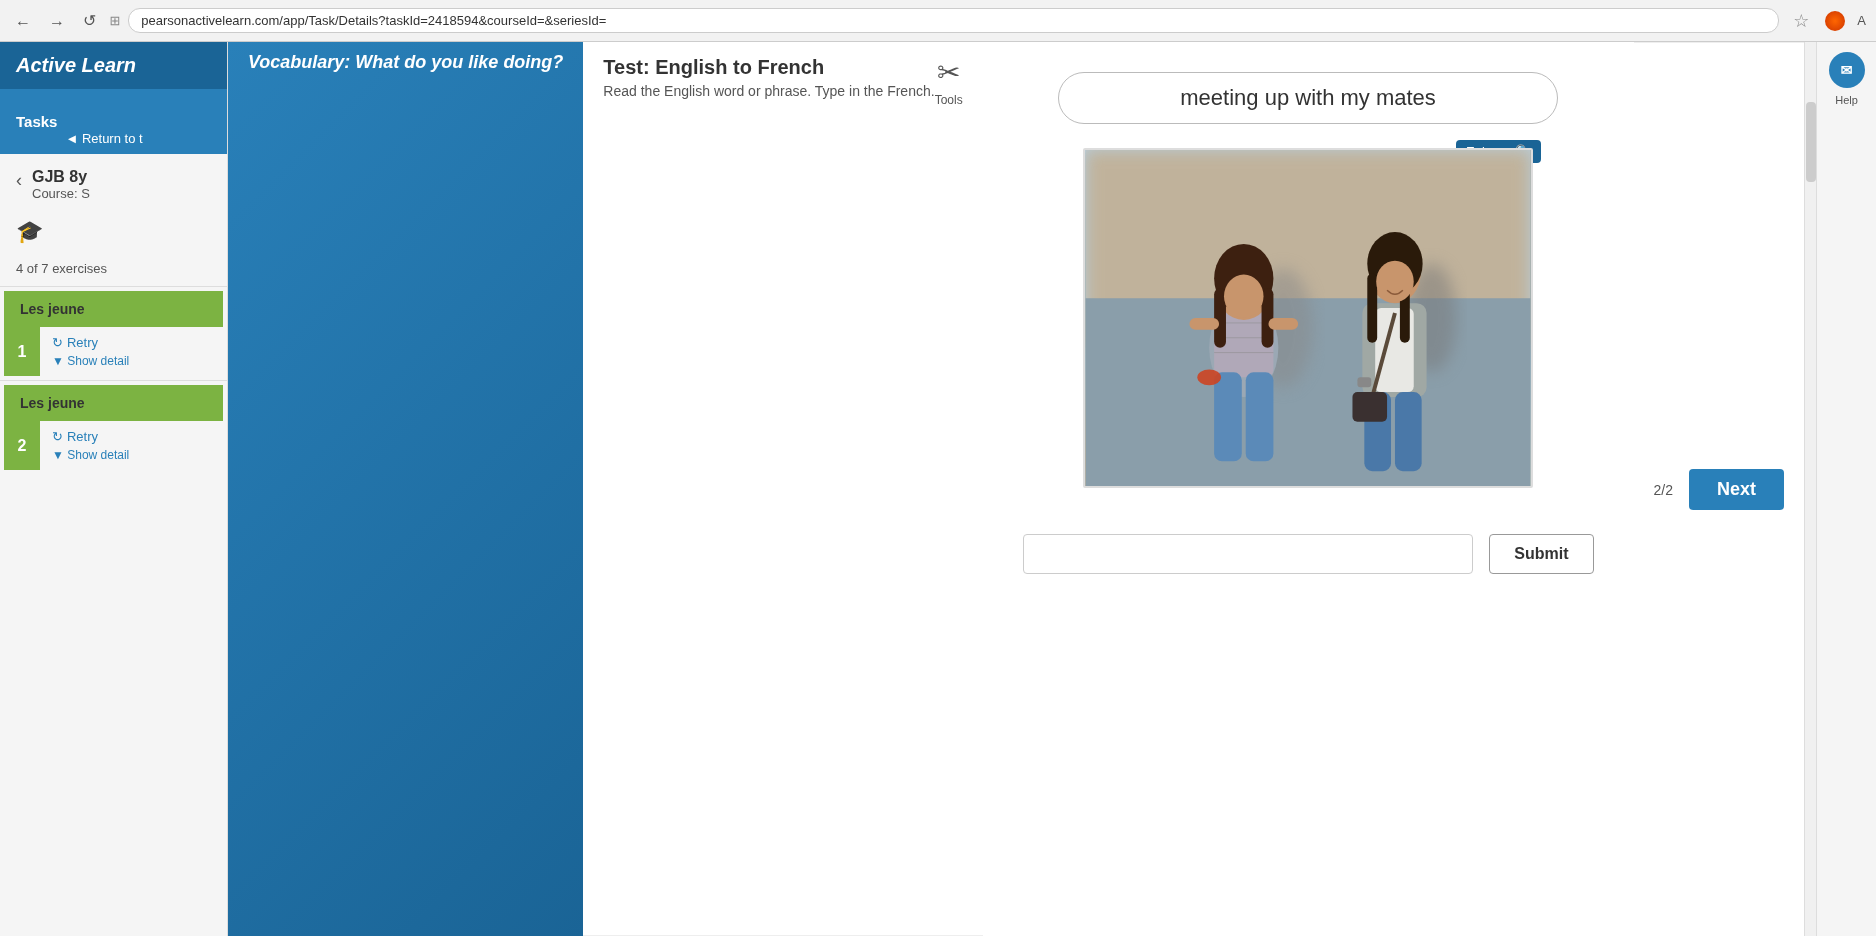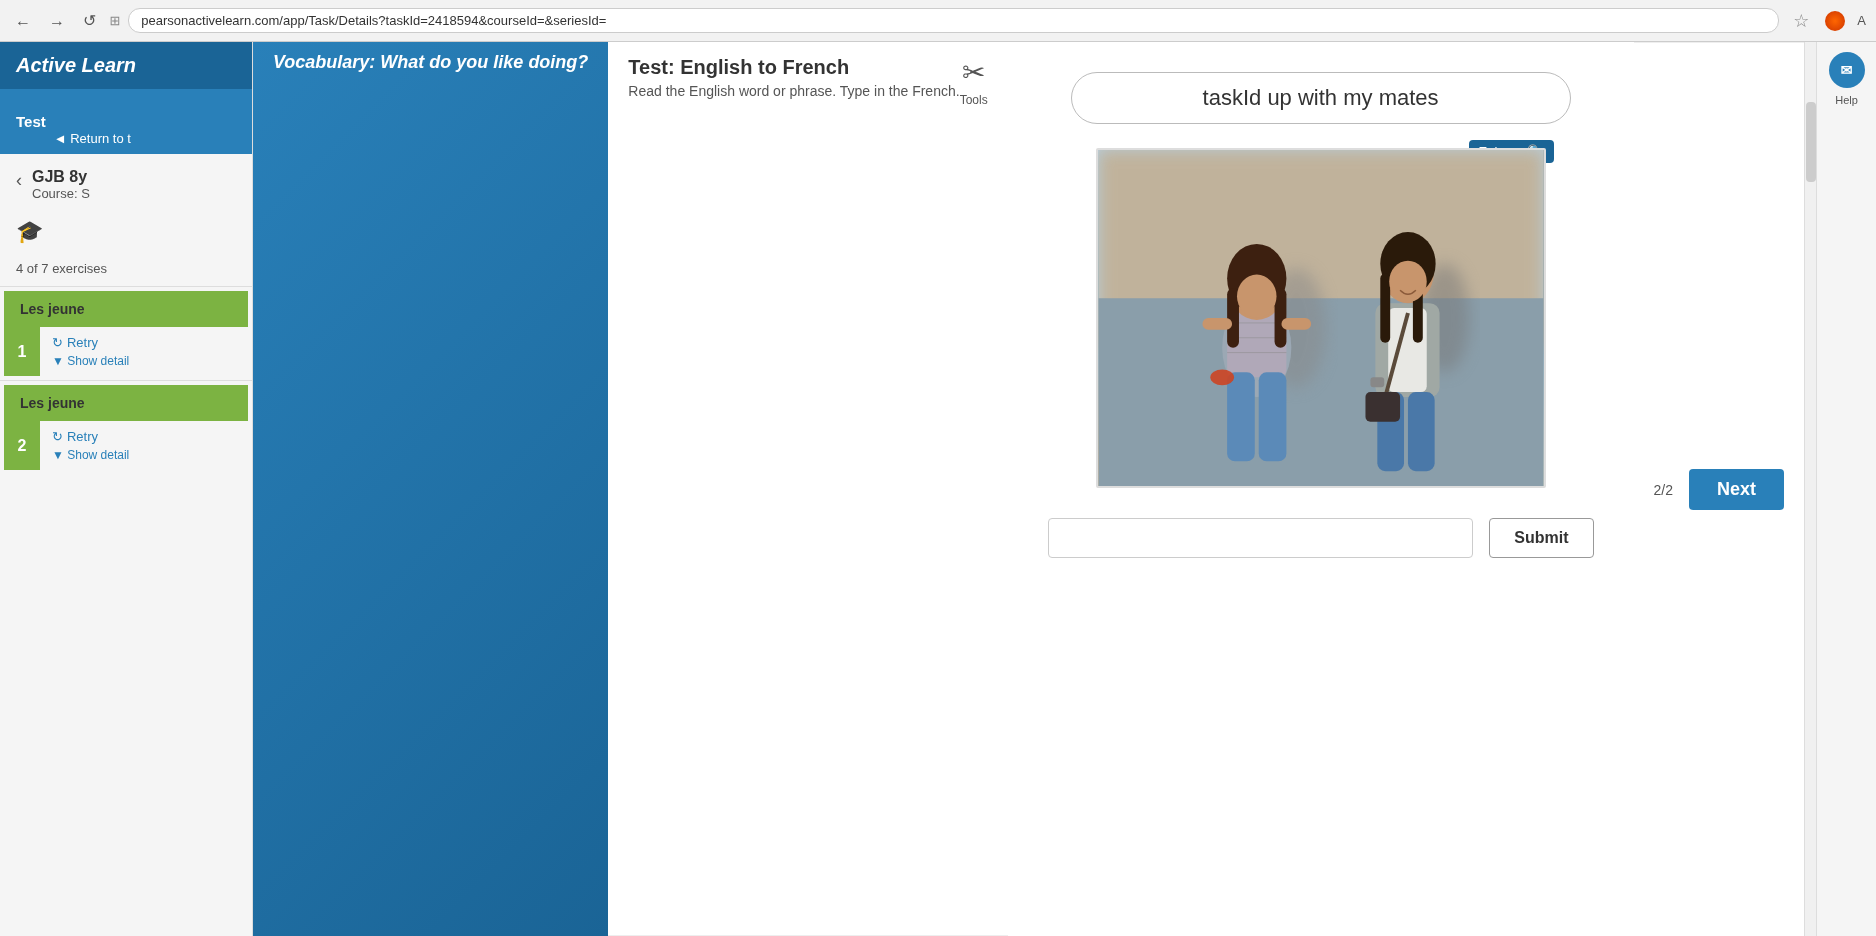--- a/index.html
+++ b/index.html
@@ -35,21 +35,21 @@
     .star-icon { color: #888; font-size: 18px; margin-left: 6px; }
 
     
     .app-layout {
       display: flex;
       height: 894px;
     }
 
     
     .sidebar {
-      width: 253px;
+      width: 228px;
       background: #f5f5f5;
       border-right: 1px solid #ddd;
       flex-shrink: 0;
     }
     .sidebar-header {
       background: #1a6496;
       color: white;
       padding: 12px 16px;
       font-style: italic;
       font-size: 20px;
@@ -272,21 +272,21 @@
       height: 100%;
     }
 
     
     .answer-row {
       display: flex;
       align-items: center;
       gap: 16px;
       width: 100%;
       max-width: 860px;
-      margin-top: 10px;
+      margin-top: 26px;
     }
     .answer-input {
       flex: 1;
       border: 1px solid #ccc;
       border-radius: 4px;
       padding: 10px 14px;
       font-size: 16px;
       outline: none;
     }
     .submit-btn {
@@ -383,21 +383,21 @@
   <span style="font-size:13px;color:#555;margin-left:4px;">A</span>
 </div>
 
 <div class="app-layout">
 
   <div class="sidebar">
     <div class="sidebar-header">
       <span>Active Learn</span>
     </div>
     <div class="sidebar-tasks-bar">
-      <span>Test</span>
+      <span>Tasks</span>
       <button class="return-btn">◄ Return to t</button>
     </div>
     <div class="sidebar-course">
       <span class="chevron-left">‹</span>
       <div class="course-info">
         <h3>GJB 8y</h3>
         <p>Course: S</p>
       </div>
     </div>
     <div class="sidebar-icon-row">
@@ -444,21 +444,21 @@
         <div class="test-instructions">Read the English word or phrase. Type in the French.</div>
       </div>
       <div class="tools-area">
         <span class="tools-icon">✂</span>
         <span class="tools-label">Tools</span>
       </div>
     </div>
 
     <div class="exercise-content">
 
-      <div class="phrase-pill">taskId up with my mates</div>
+      <div class="phrase-pill">meeting up with my mates</div>
 
       <div class="image-container">
         <button class="enlarge-btn">
           <span>Enlarge</span>
           <span>🔍</span>
         </button>
         <div class="main-image">
           
           <svg viewBox="0 0 450 340" xmlns="http://www.w3.org/2000/svg">
 

